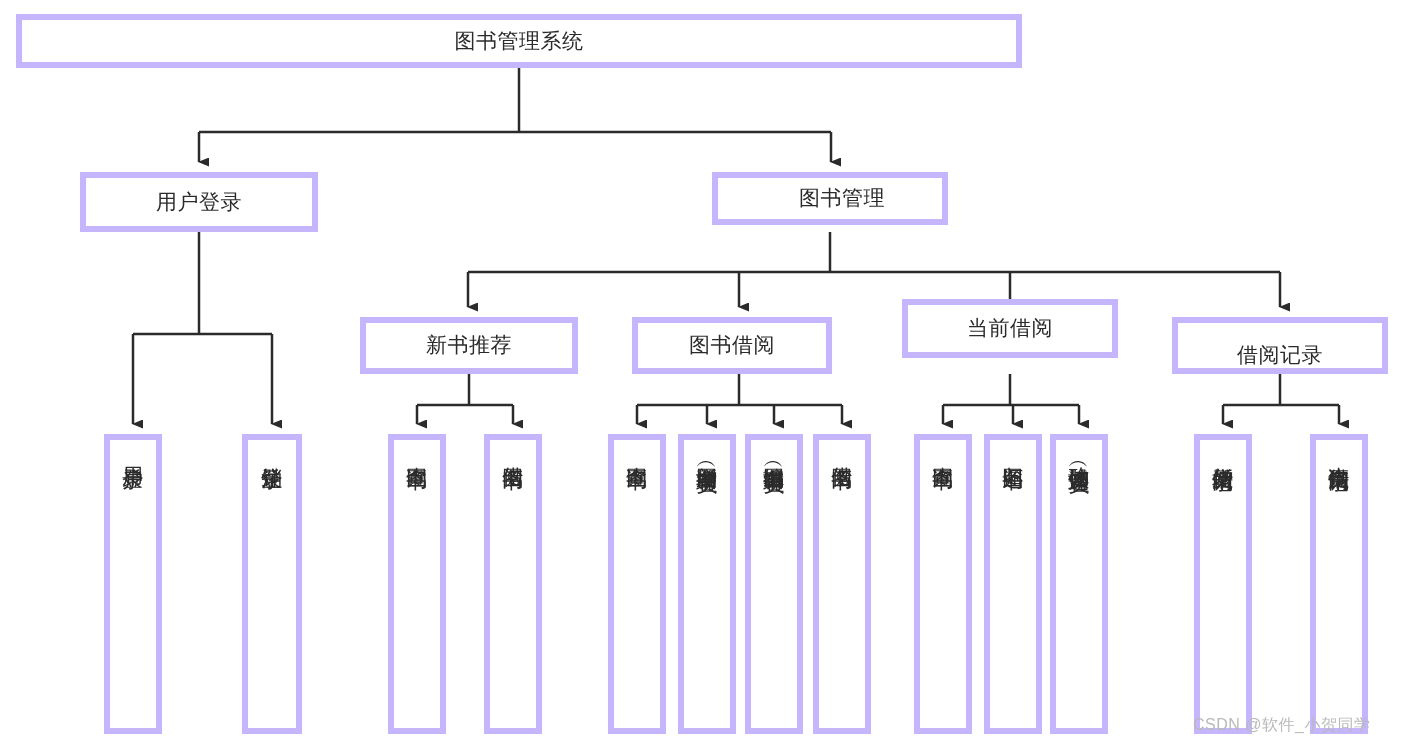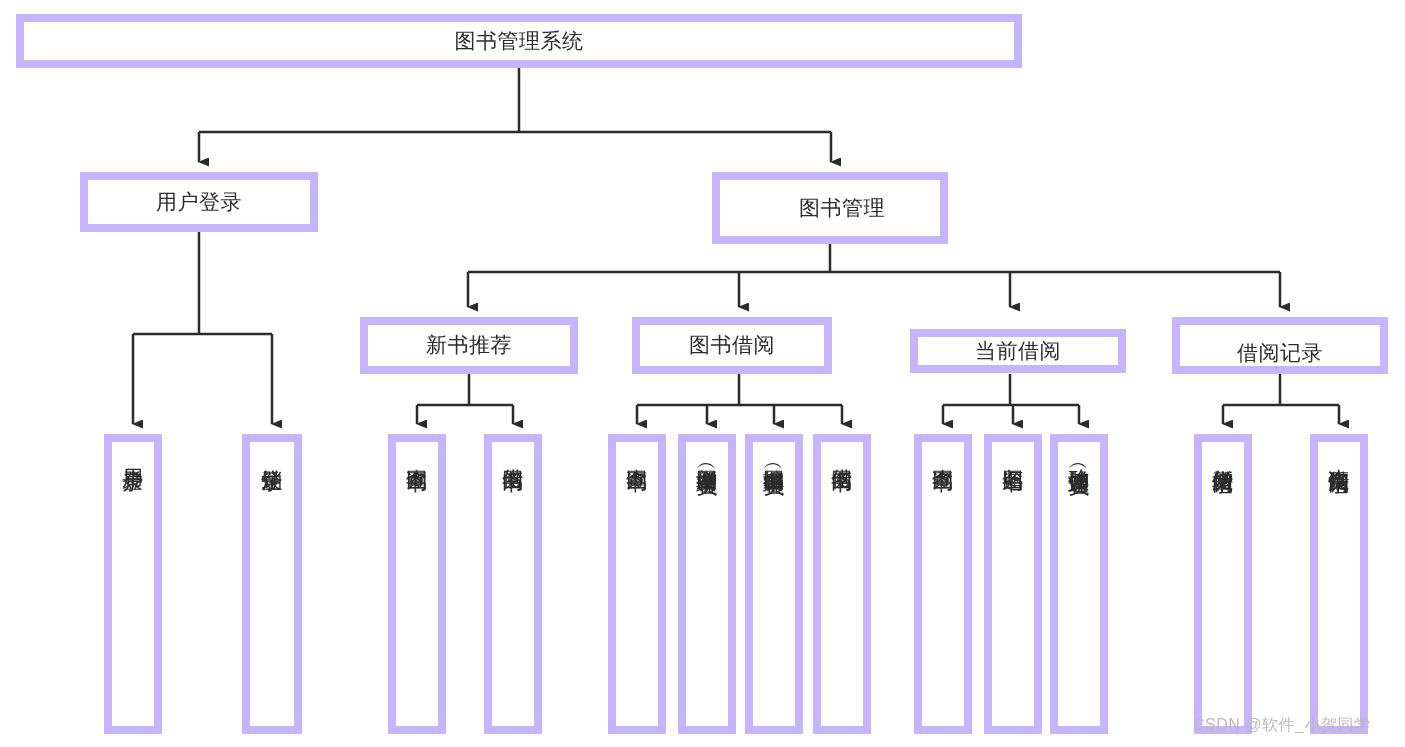--- a/index.html
+++ b/index.html
@@ -23,21 +23,21 @@
     left: 0;
     top: 0;
     width: 1405px;
     height: 747px;
     pointer-events: none;
   }
   .node {
     position: absolute;
     box-sizing: border-box;
     background: #ffffff;
-    border: 8px solid #c4b5fd;
+    border: 6px solid #c4b5fd;
     display: flex;
     align-items: center;
     justify-content: center;
     color: #2b2b2b;
     z-index: 2;
   }
   .node .label {
     display: block;
     text-align: center;
     line-height: 1.18;
@@ -124,31 +124,31 @@
     </g>
   </svg>
 
   <div class="node node-root" style="left:16px; top:14px; width:1006px; height:54px;">
     <span class="label">图书管理系统</span>
   </div>
 
   <div class="node node-l1" style="left:80px; top:172px; width:238px; height:60px;">
     <span class="label">用户登录</span>
   </div>
-  <div class="node node-l1" style="left:712px; top:172px; width:236px; height:72px;padding-left:24px;">
+  <div class="node node-l1" style="left:712px; top:172px; width:236px; height:53px;padding-left:24px;">
     <span class="label">图书管理</span>
   </div>
 
   <div class="node node-l2" style="left:360px; top:317px; width:218px; height:57px;">
     <span class="label">新书推荐</span>
   </div>
   <div class="node node-l2" style="left:632px; top:317px; width:200px; height:57px;">
     <span class="label">图书借阅</span>
   </div>
-  <div class="node node-l2" style="left:902px; top:329px; width:216px; height:44px;margin-left:8px;">
+  <div class="node node-l2" style="left:902px; top:299px; width:216px; height:59px;">
     <span class="label">当前借阅</span>
   </div>
   <div class="node node-l2" style="left:1172px; top:317px; width:216px; height:57px;align-items:flex-end;">
     <span class="label">借阅记录</span>
   </div>
 
   <div class="node node-leaf" style="left:104px; top:434px; width:58px; height:300px;">
     <span class="label">用户登录</span>
   </div>
   <div class="node node-leaf" style="left:242px; top:434px; width:60px; height:300px;">

